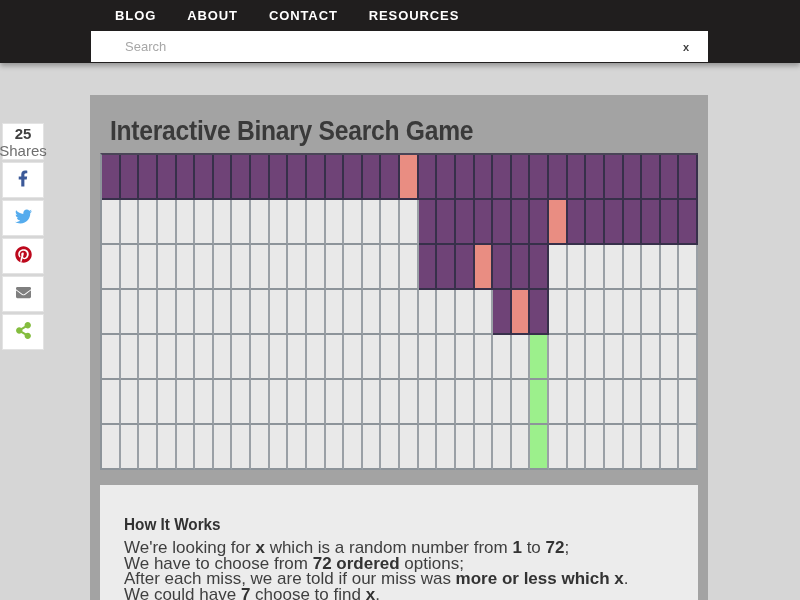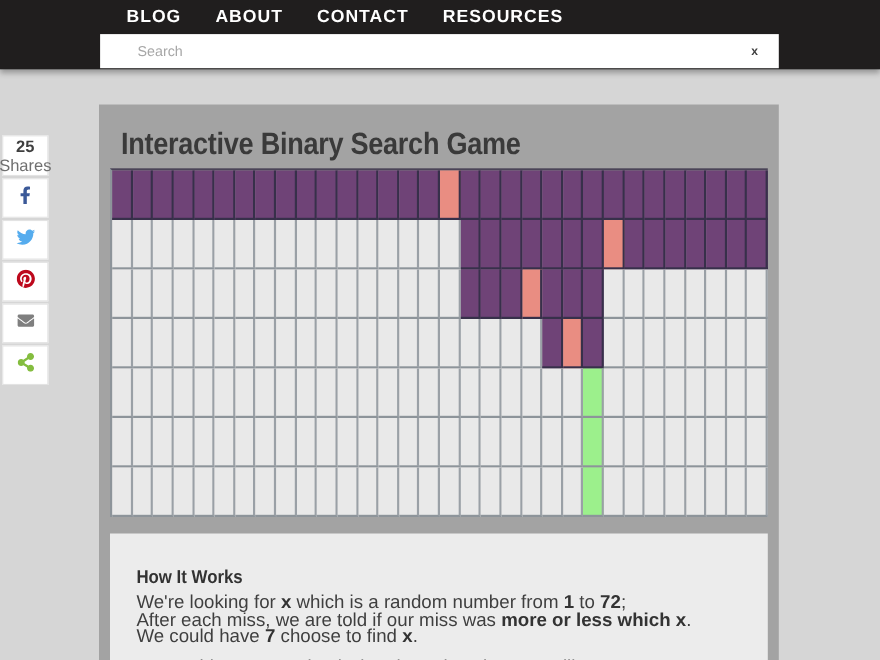--- a/index.html
+++ b/index.html
@@ -3,21 +3,21 @@
 <meta charset="utf-8">
 <style>
   * { margin:0; padding:0; box-sizing:border-box; }
   html,body { width:800px; height:600px; overflow:hidden; }
   body { position:relative; background:#d6d6d6; font-family:"Liberation Sans", sans-serif; }
 
   
   .header { position:absolute; left:0; top:0; width:800px; height:63px; background:#201e1e;
             box-shadow:0 3px 5px rgba(0,0,0,.30); z-index:5; }
   .nav { display:flex; gap:31px; padding-left:115px; height:31px; align-items:center; }
-  .nav a { color:#ffffff; text-decoration:none; font-size:16px; font-weight:700; letter-spacing:.9px; }
+  .nav a { color:#ffffff; text-decoration:none; font-size:13px; font-weight:700; letter-spacing:.9px; }
   .searchbox { position:absolute; left:91px; top:31px; width:617px; height:31px; background:#ffffff;
                display:flex; align-items:center; }
   .searchbox input { flex:1; border:none; outline:none; background:transparent; padding-left:34px;
                      font-size:13px; color:#444; font-family:"Liberation Sans", sans-serif; }
   .searchbox input::placeholder { color:#a7a7a7; }
   .search-close { padding-right:19px; font-size:11px; font-weight:700; color:#3f3f3f; cursor:pointer; }
 
   
   .share-col { position:absolute; left:2px; top:123px; width:42px; z-index:4;text-align:right; }
   .share-tile { width:42px; background:#ffffff; border:1px solid #e3e3e3; margin-bottom:2px;
@@ -355,20 +355,21 @@
         <div class="cell empty"></div>
         <div class="cell empty"></div>
       </div>
     </div>
 
   <div class="hiw">
     <h3>How It Works</h3>
     <div>
         <div class="hiw-p">
           <div class="hiw-line"><span>We're looking for </span><span class="b">x</span><span> which is a random number from </span><span class="b">1</span><span> to </span><span class="b">72</span><span>;</span></div>
+          <div class="hiw-line"><span>We have to choose from </span><span class="b">72 ordered</span><span> options;</span></div>
           <div class="hiw-line"><span>After each miss, we are told if our miss was </span><span class="b">more or less which x</span><span>.</span></div>
           <div class="hiw-line"><span>We could have </span><span class="b">7</span><span> choose to find </span><span class="b">x</span><span>.</span></div>
         </div>
         <div class="hiw-p">
           <div class="hiw-line"><span>We could guess randomly, but that takes, it seems, like ages to start</span></div>
         </div>
       </div>
   </div>
 </div>
 

